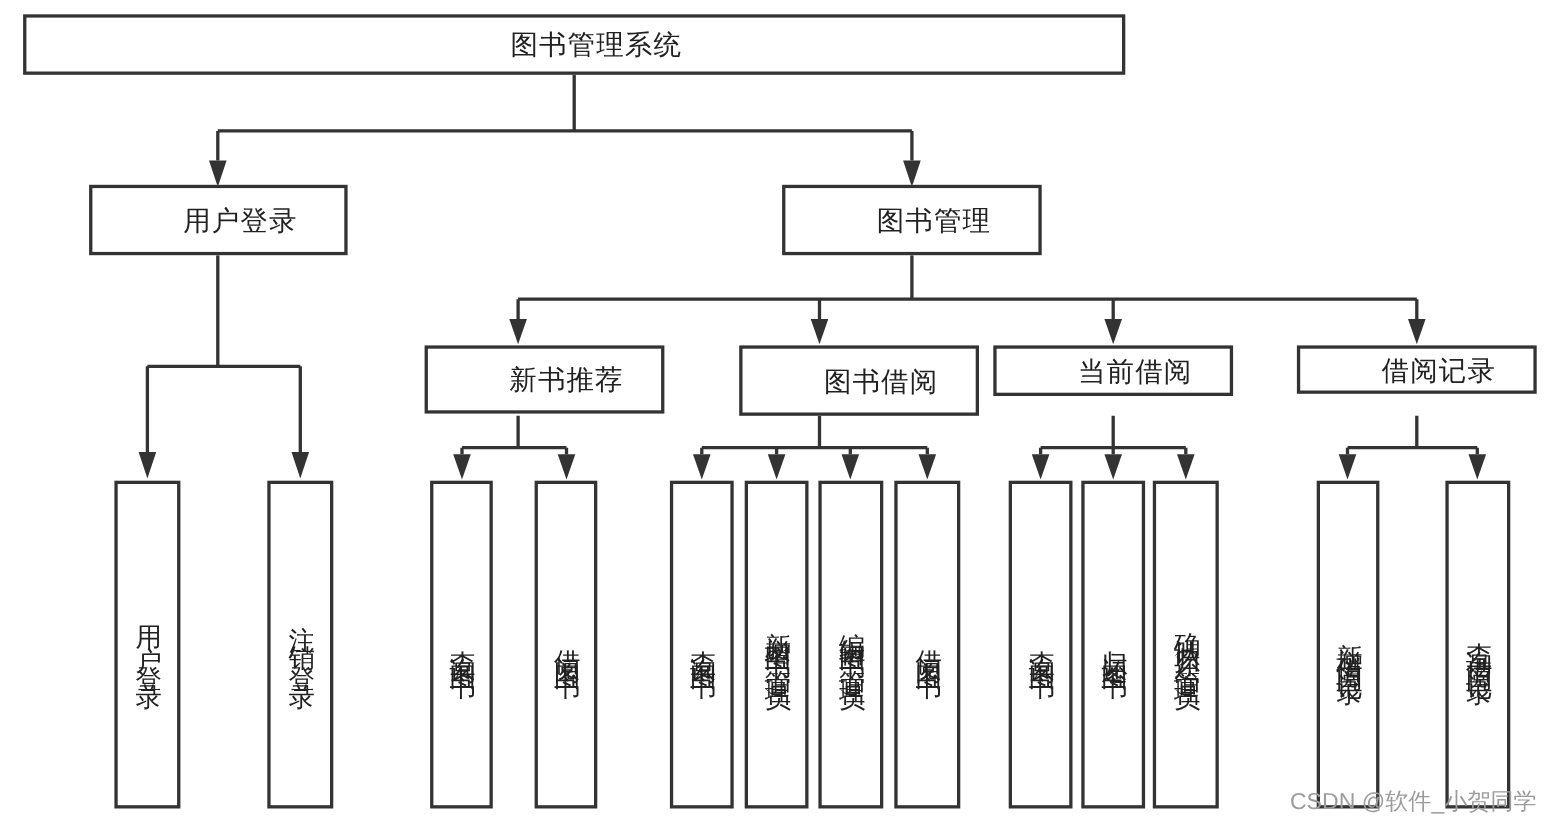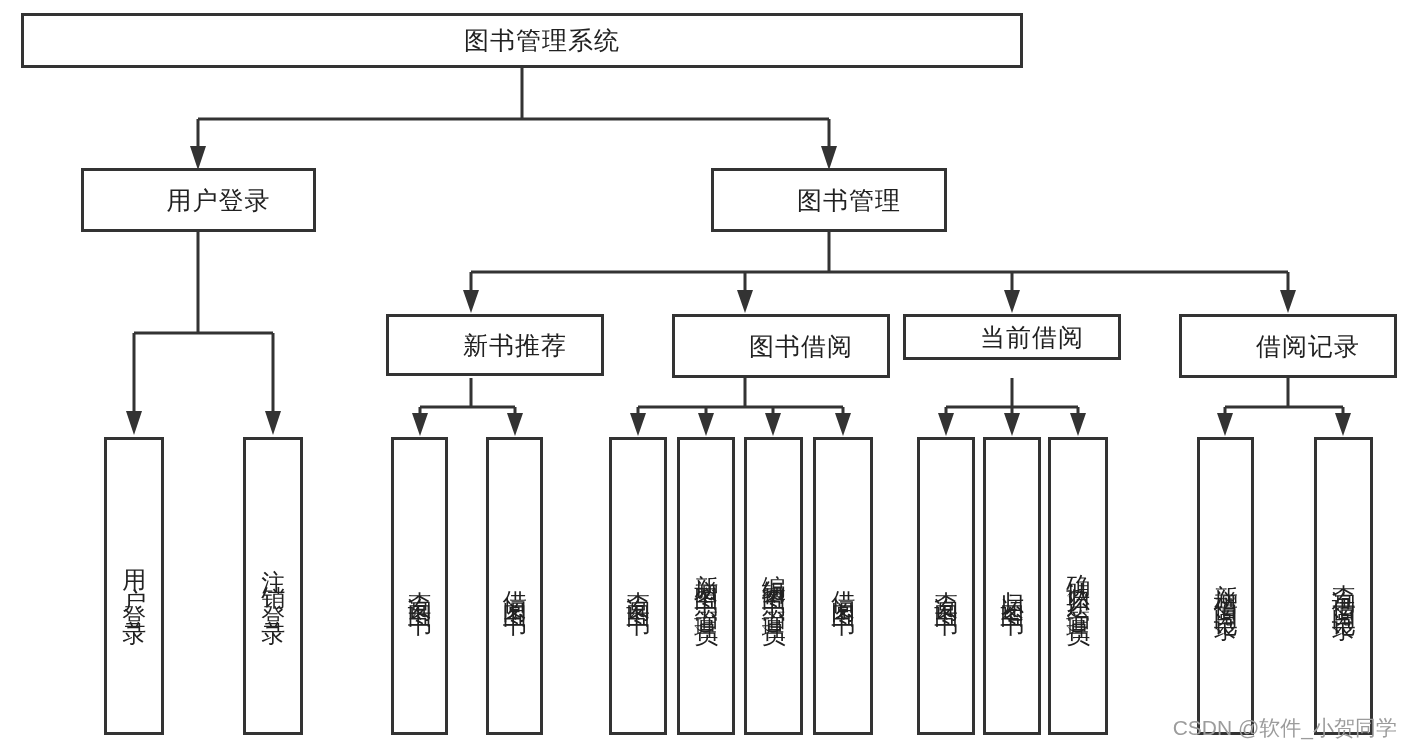--- a/index.html
+++ b/index.html
@@ -101,21 +101,21 @@
   </svg>
 
   <div class="node h-node" style="left:21px;top:13px;width:1002px;height:55px;">图书管理系统</div>
 
   <div class="node h-node" style="left:81px;top:168px;width:235px;height:64px;">用户登录</div>
   <div class="node h-node" style="left:711px;top:168px;width:236px;height:64px;">图书管理</div>
 
   <div class="node h-node" style="left:362px;top:314px;width:218px;height:62px;margin-left:24px;">新书推荐</div>
   <div class="node h-node" style="left:636px;top:314px;width:218px;height:64px;margin-left:36px;">图书借阅</div>
   <div class="node h-node" style="left:903px;top:314px;width:218px;height:46px;">当前借阅</div>
-  <div class="node h-node" style="left:1179px;top:314px;width:218px;height:64px;">借阅记录</div>
+  <div class="node h-node" style="left:1179px;top:314px;width:218px;height:44px;">借阅记录</div>
 
   <div class="node v-node v-wide" style="left:104px;top:437px;width:60px;height:298px;">用户登录</div>
   <div class="node v-node v-wide" style="left:243px;top:437px;width:60px;height:298px;">注销登录</div>
 
   <div class="node v-node" style="left:391px;top:437px;width:57px;height:298px;">查询图书</div>
   <div class="node v-node" style="left:486px;top:437px;width:57px;height:298px;">借阅图书</div>
 
   <div class="node v-node" style="left:609px;top:437px;width:58px;height:298px;">查询图书</div>
   <div class="node v-node" style="left:677px;top:437px;width:58px;height:298px;">新增图书（管理员）</div>
   <div class="node v-node" style="left:744px;top:437px;width:59px;height:298px;">编辑图书（管理员）</div>

